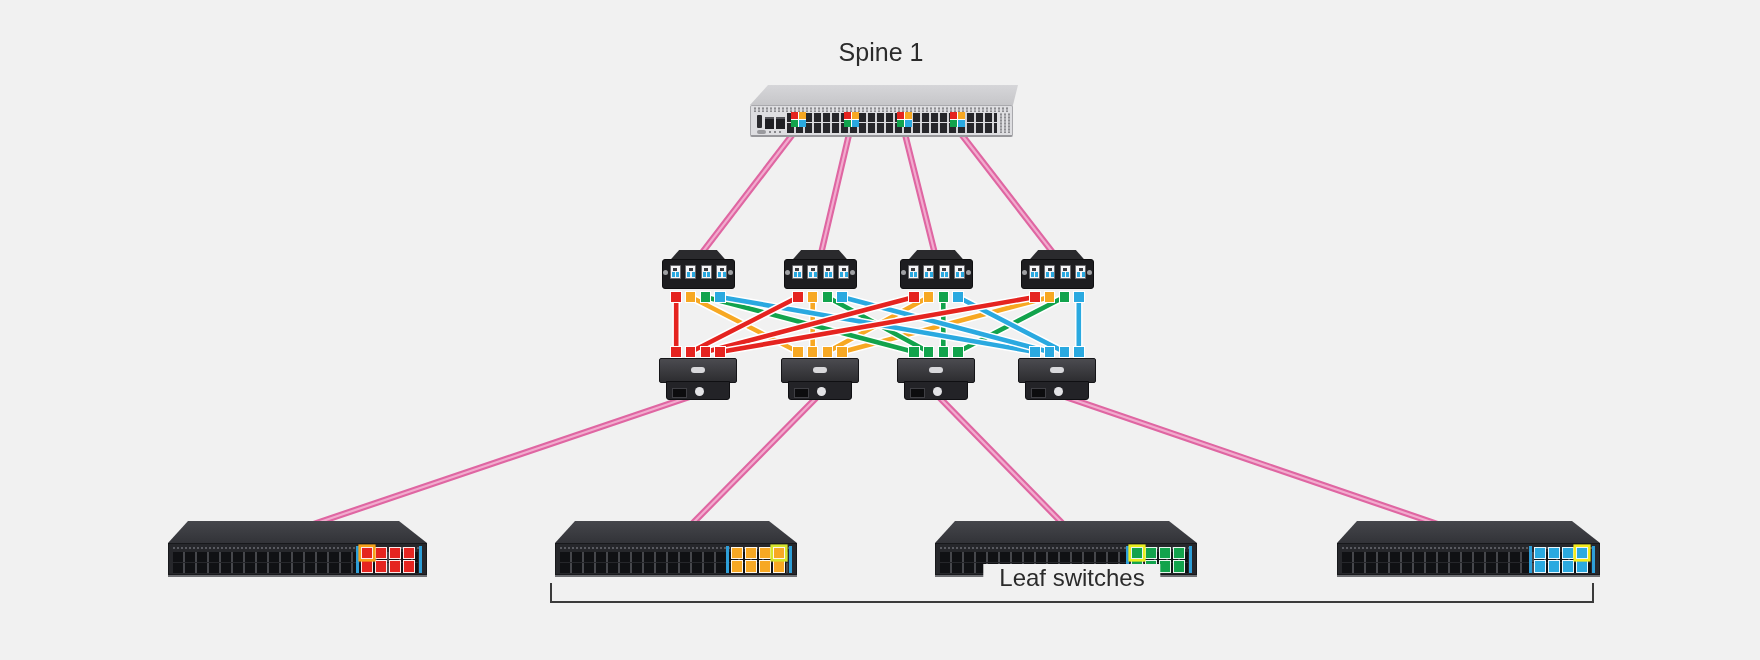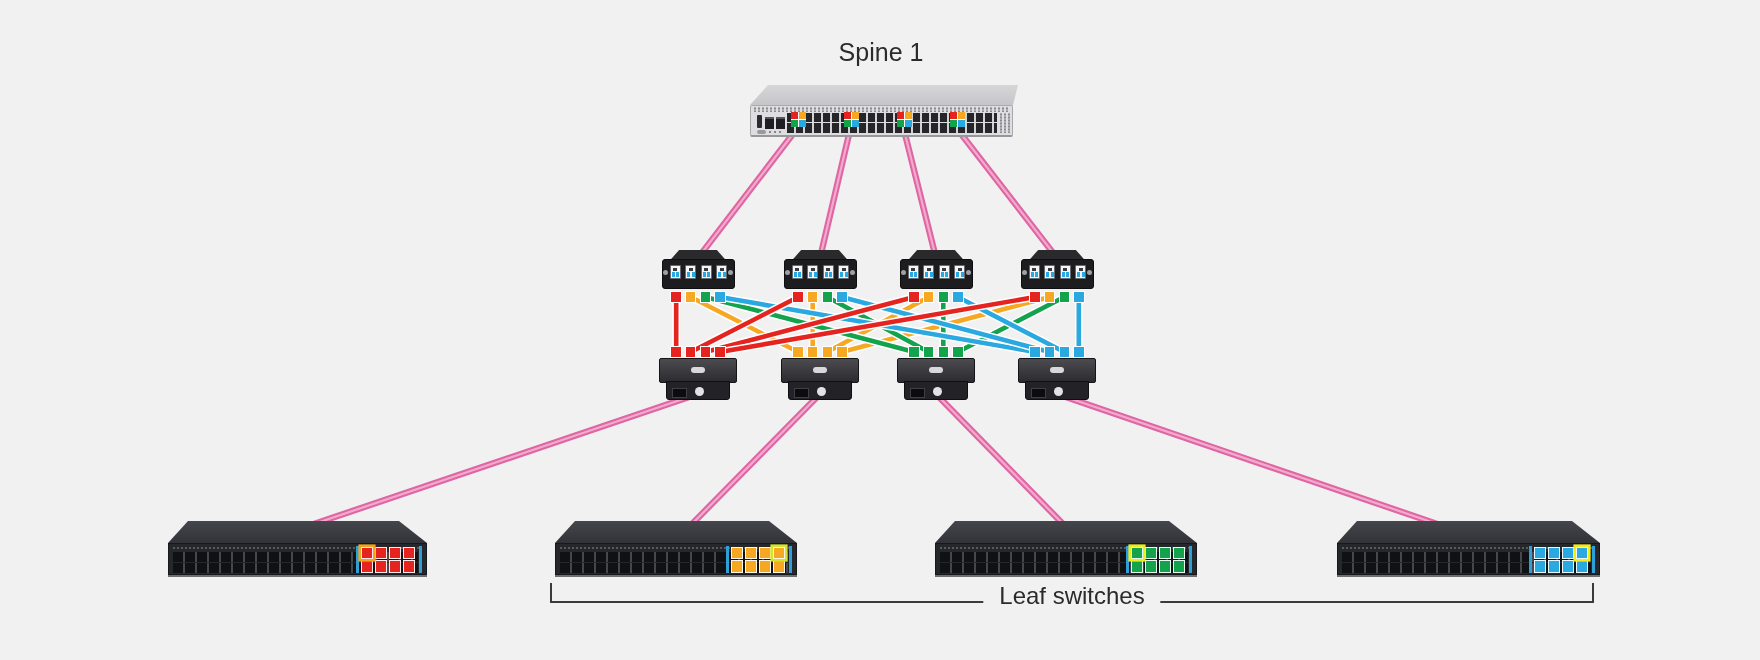--- a/index.html
+++ b/index.html
@@ -5,21 +5,21 @@
   html,body{margin:0;padding:0;background:#f1f1f1;}
   #canvas{
     position:relative;width:1760px;height:660px;overflow:hidden;
     background:#f1f1f1;
     font-family:"Liberation Sans","DejaVu Sans",sans-serif;
   }
   #wires{position:absolute;left:0;top:0;width:1760px;height:660px;}
   .lbl{position:absolute;color:#2b2b2b;white-space:nowrap;}
   #spineLabel{font-size:25px;top:38px;left:881px;transform:translateX(-50%);}
   #qsfpLabel{font-size:24px;top:587px;left:297px;transform:translateX(-50%);}
-  #leafLabel{font-size:24px;top:582px;left:1072px;transform:translateX(-50%);
+  #leafLabel{font-size:24px;top:564px;left:1072px;transform:translateX(-50%);
     background:#f1f1f1;padding:0 16px;z-index:6;}
   .bracket{position:absolute;background:#3b3b3b;z-index:5;}
   #bracketLine{left:550px;top:601px;width:1044px;height:2px;}
   #tickL{left:550px;top:583px;width:2px;height:20px;}
   #tickR{left:1592px;top:583px;width:2px;height:20px;}
   .vent-light{background-image:radial-gradient(circle,#595a60 1px,transparent 1.3px);background-size:4px 4px;}
   .vent-dark{background-image:radial-gradient(circle,#8c8c90 1px,transparent 1.3px);background-size:4px 3px;}
 </style>
 </head>
 <body>

